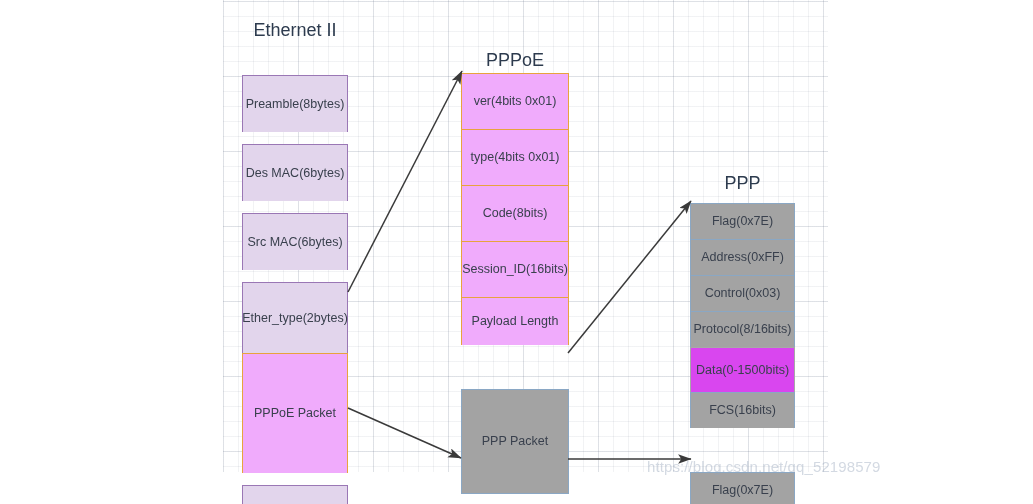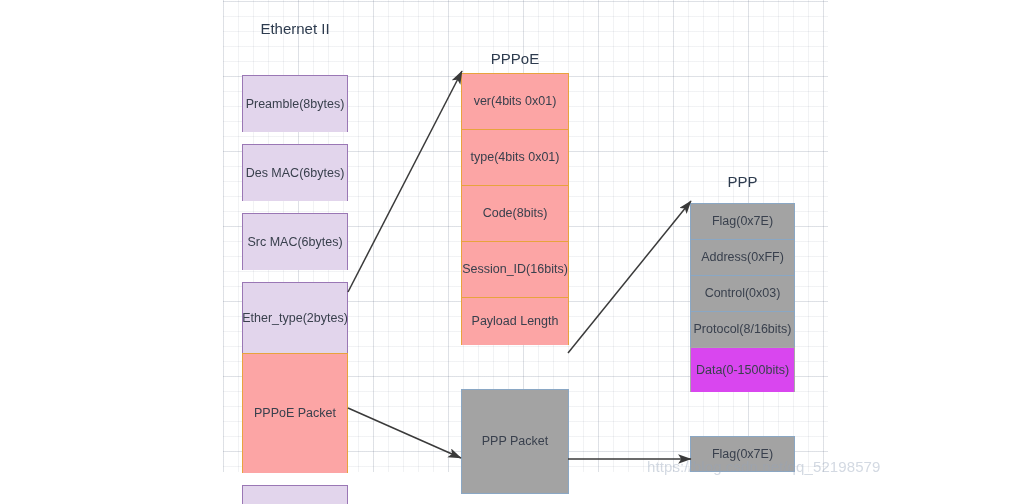--- a/index.html
+++ b/index.html
@@ -39,21 +39,21 @@
     background-position: 0px 1px, 0px 1px, 0px 1px, 0px 1px;
   }
 
   
   .stack {
     position: absolute;
     box-sizing: border-box;
   }
   .col-title {
     position: absolute;
-    font-size: 15px;
+    font-size: 18px;
     color: #2d3b4e;
     white-space: nowrap;
     text-align: center;
   }
   .cell {
     box-sizing: border-box;
     display: flex;
     align-items: center;
     justify-content: center;
     font-size: 12.5px;
@@ -67,21 +67,21 @@
   .cell-eth {
     background: #e2d5ec;
     border: 1px solid #9a77b5;
     border-bottom-width: 0;
     margin-top: 12px;
   }
   .cell-eth.last { border-bottom-width: 1px; padding-left: 37px; }
 
   
   .cell-pppoe {
-    background: #fca5a5;
+    background: #f0abfc;
     border: 1px solid #e8a33d;
     border-bottom-width: 0;
     text-align: center;
   }
 
   
   .cell-ppp {
     background: #a3a3a3;
     border: 1px solid #8aa7c4;
     border-bottom-width: 0;
@@ -145,20 +145,21 @@
   </div>
 
   <div class="col-title" style="left:690px; top:173px; width:105px;">PPP</div>
 
   <div class="stack" style="left:690px; top:203px; width:105px;">
     <div class="cell cell-ppp" style="height:36px;">Flag(0x7E)</div>
     <div class="cell cell-ppp" style="height:36px;">Address(0xFF)</div>
     <div class="cell cell-ppp" style="height:36px;">Control(0x03)</div>
     <div class="cell cell-ppp" style="height:36px;">Protocol(8/16bits)</div>
     <div class="cell cell-data" style="height:45px;">Data(0-1500bits)</div>
+    <div class="cell cell-ppp" style="height:36px;">FCS(16bits)</div>
     <div class="cell cell-ppp last" style="height:36px;">Flag(0x7E)</div>
   </div>
 
   <svg id="arrows" viewBox="0 0 1033 504" xmlns="http://www.w3.org/2000/svg">
     <defs>
       <marker id="ah" markerWidth="10" markerHeight="10" refX="8.6" refY="3.2" orient="auto" markerUnits="strokeWidth">
         <path d="M0,0 L9,3.2 L0,6.4 L2.1,3.2 z" fill="#3a3a3a"></path>
       </marker>
     </defs>
 

